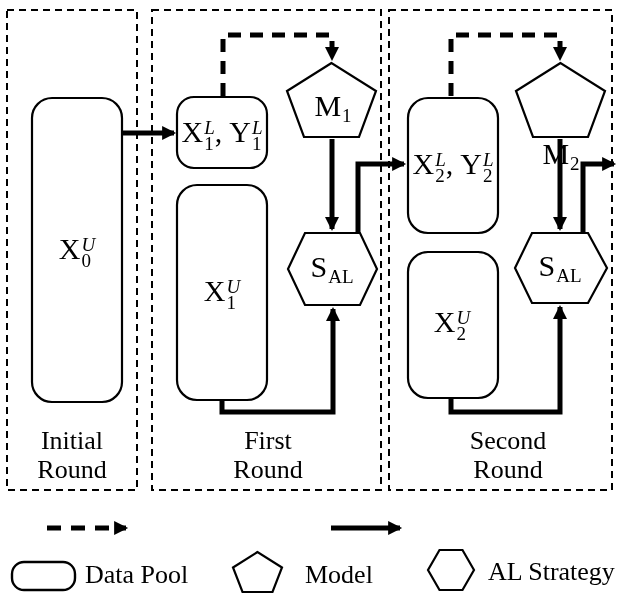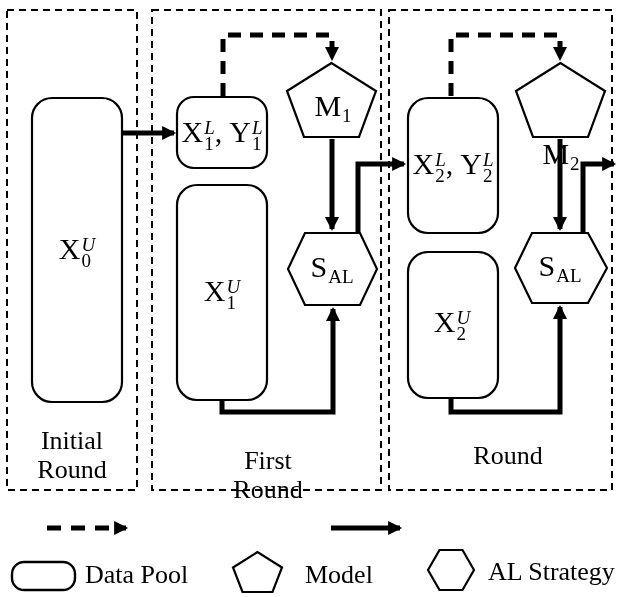--- a/index.html
+++ b/index.html
@@ -153,25 +153,26 @@
   <div class="nlabel" style="left:561px; top:108px;margin-top:48px;"><span>M</span><span class="sb">2</span></div>
 
   <div class="nlabel" style="left:332px; top:269px;"><span>S</span><span class="sb">AL</span></div>
 
   <div class="nlabel" style="left:560px; top:268px;"><span>S</span><span class="sb">AL</span></div>
 
   <div class="round-label" style="left:72px; top:455px;">
     <div>Initial</div>
     <div>Round</div>
   </div>
-  <div class="round-label" style="left:268px; top:455px;margin-top:20px;">
+  <div class="round-label" style="left:268px; top:455px;">
     <div>First</div>
     <div>Round</div>
   </div>
   <div class="round-label" style="left:508px; top:455px;">
+    <div>Second</div>
     <div>Round</div>
   </div>
 
   <div class="legend-text" style="left:305px; top:575px;">Model</div>
   <div class="legend-text" style="left:85px;  top:575px;">Data Pool</div>
   <div class="legend-text" style="left:488px; top:572px;">AL Strategy</div>
 
 </div>
 
 </body></html>

